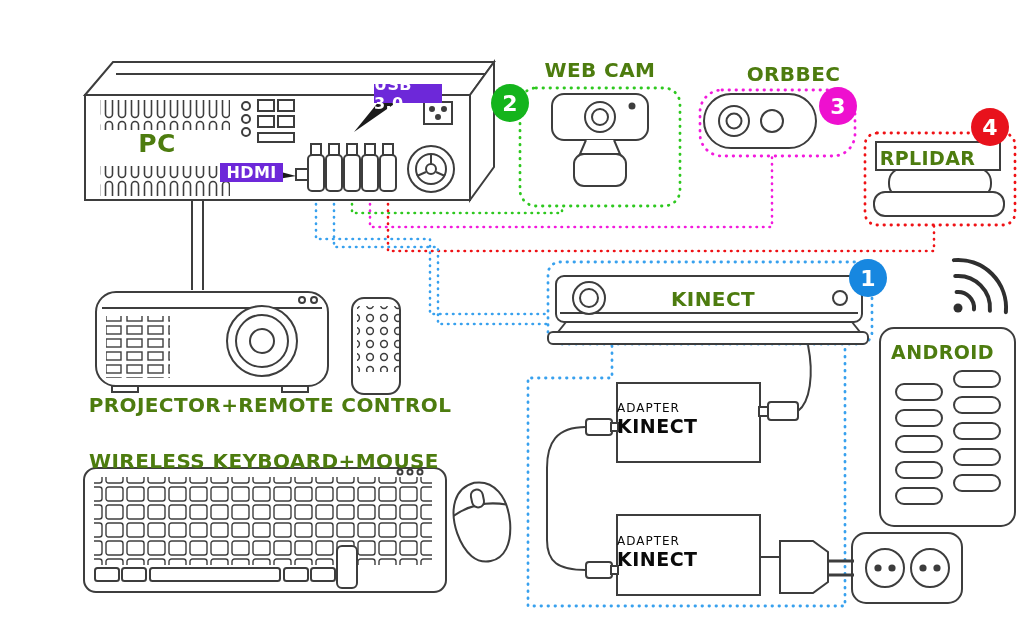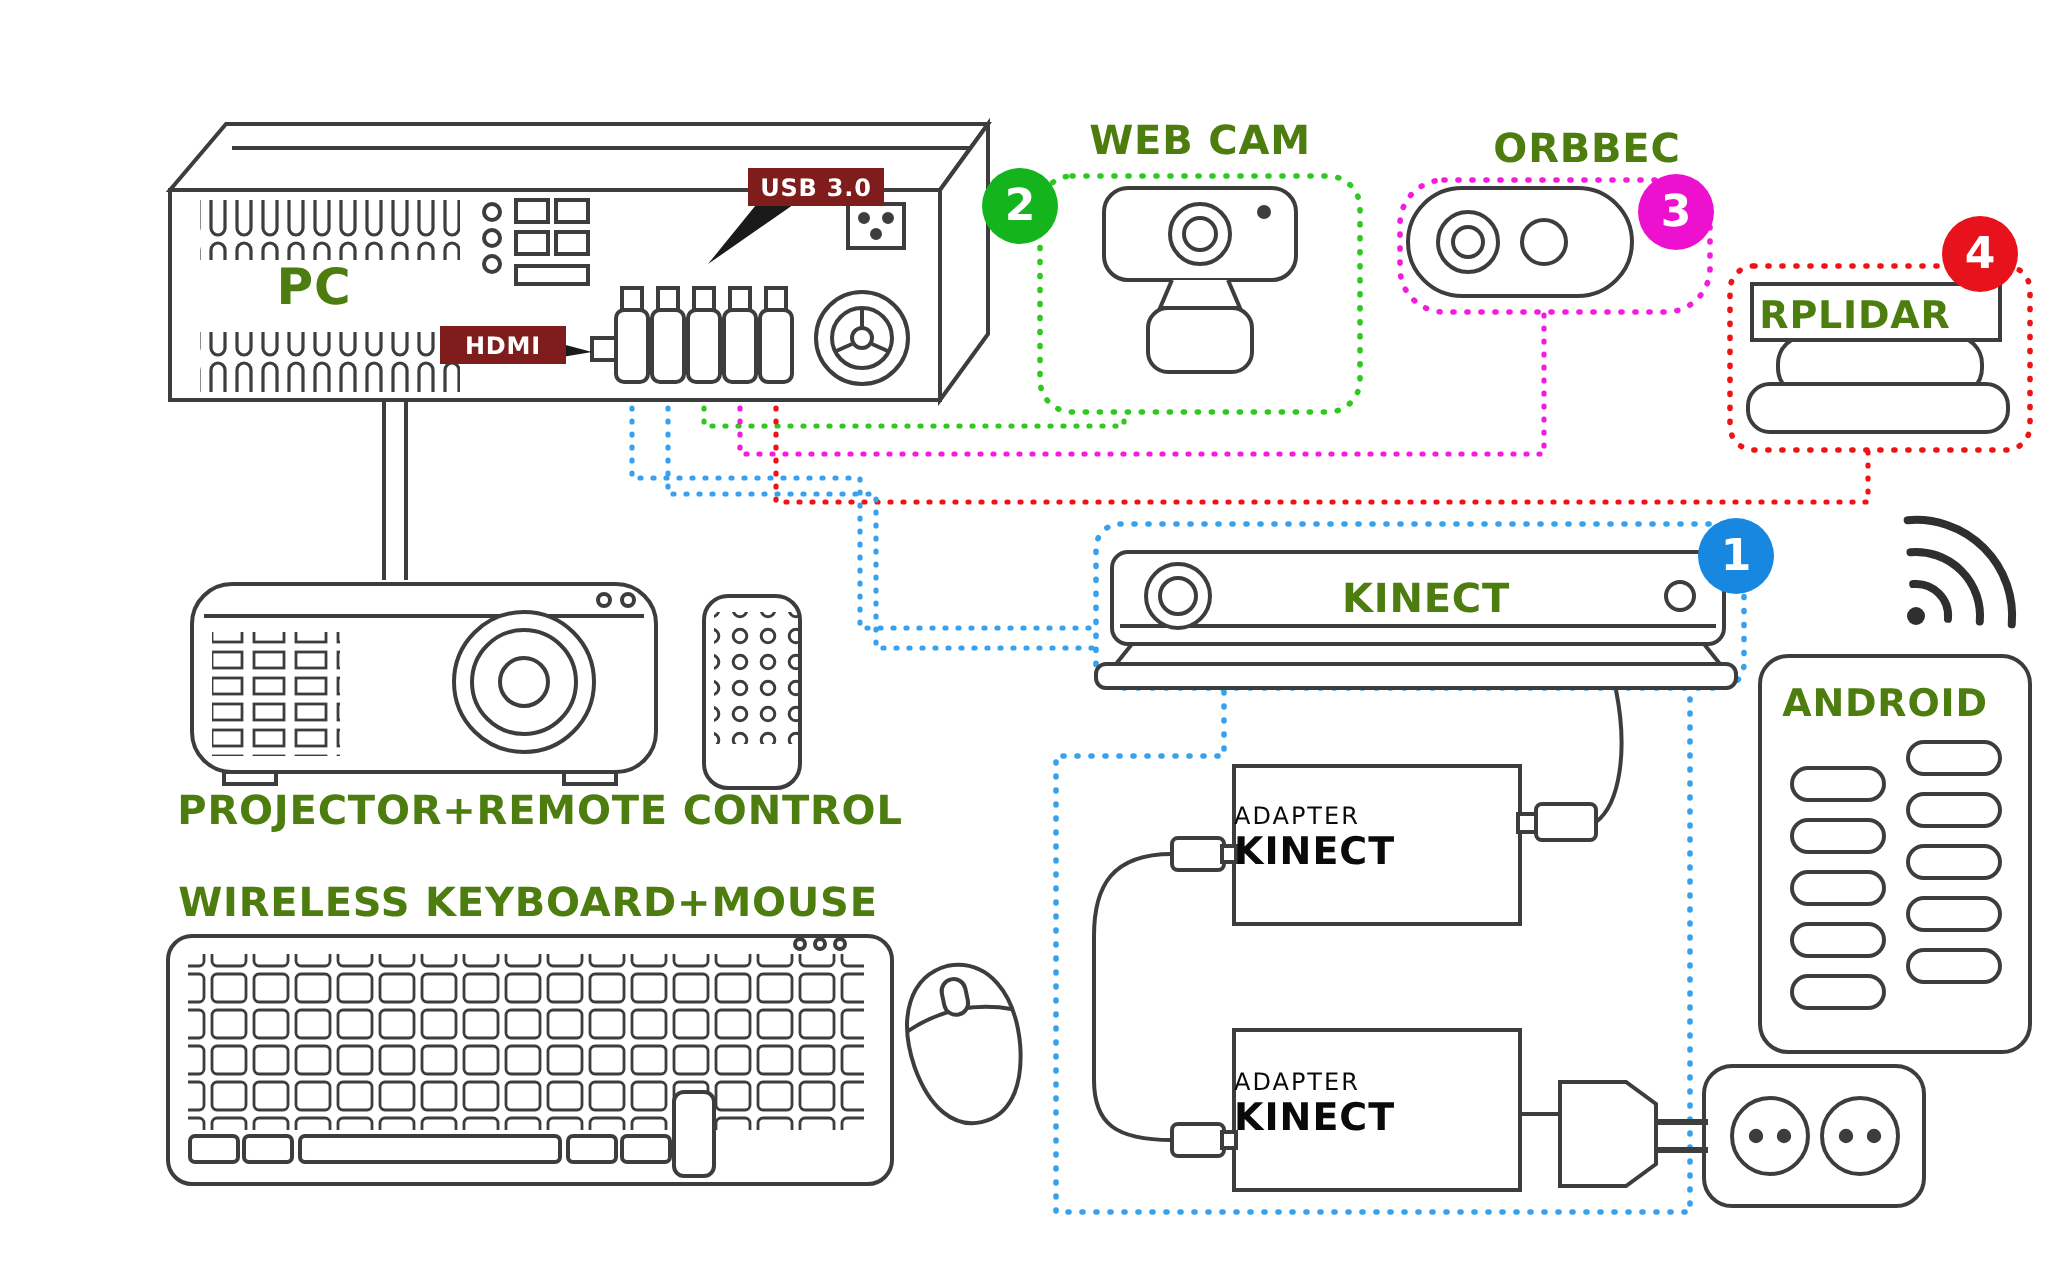--- a/index.html
+++ b/index.html
@@ -1,21 +1,21 @@
 <!DOCTYPE html>
 <html><head>
 <meta charset="utf-8">
 <style>
   * { margin:0; padding:0; box-sizing:border-box; }
   html,body { background:#fff; font-family:"DejaVu Sans","Liberation Sans",sans-serif; }
   .canvas { position:relative; width:1027px; height:634px; background:#fff; overflow:hidden; }
   .canvas > svg { position:absolute; left:0; top:0; }
   .label { position:absolute; color:#4d7c0f; font-weight:600; letter-spacing:.4px;
            text-align:center; white-space:nowrap; }
-  .tag { position:absolute; background:#7f1d1d; color:#fff; font-size:12px; font-weight:700;
+  .tag { position:absolute; background:#6d28d9; color:#fff; font-size:16px; font-weight:700;
          letter-spacing:.4px; display:flex; align-items:center; justify-content:center; }
   .badge { position:absolute; width:38px; height:38px; border-radius:50%; color:#fff;
            font-size:22px; font-weight:700; display:flex; align-items:center; justify-content:center; }
   .adapter-label { position:absolute; text-align:left; color:#0a0a0a; }
   .adapter-label .l1 { font-size:12px; letter-spacing:1px; }
   .adapter-label .l2 { font-size:19px; font-weight:600; letter-spacing:.5px; }
 </style>
 </head>
 <body>
 
@@ -228,21 +228,21 @@
   </g>
 </svg>
 
 <div class="label" style="left:125px;top:129px;width:64px;font-size:25px">PC</div>
 <div class="label" style="left:518px;top:58px;width:164px;font-size:20px">WEB CAM</div>
 <div class="label" style="left:726px;top:62px;width:135px;font-size:20px">ORBBEC</div>
 <div class="label" style="left:876px;top:147px;width:103px;font-size:19px">RPLIDAR</div>
 <div class="label" style="left:648px;top:287px;width:130px;font-size:20px">KINECT</div>
 <div class="label" style="left:880px;top:341px;width:125px;font-size:19px">ANDROID</div>
 <div class="label" style="left:84px;top:393px;width:372px;font-size:20px">PROJECTOR+REMOTE CONTROL</div>
-<div class="label" style="left:88px;top:439px;width:352px;font-size:20px">WIRELESS KEYBOARD+MOUSE</div>
+<div class="label" style="left:88px;top:449px;width:352px;font-size:20px">WIRELESS KEYBOARD+MOUSE</div>
 
 <div class="tag" style="left:374px;top:84px;width:68px;height:19px">USB 3.0</div>
 <div class="tag" style="left:220px;top:163px;width:63px;height:19px">HDMI</div>
 
 <div class="adapter-label" style="left:617px;top:401px;width:143px">
   <div class="l1">ADAPTER</div>
   <div class="l2">KINECT</div>
 </div>
 <div class="adapter-label" style="left:617px;top:534px;width:143px">
   <div class="l1">ADAPTER</div>

